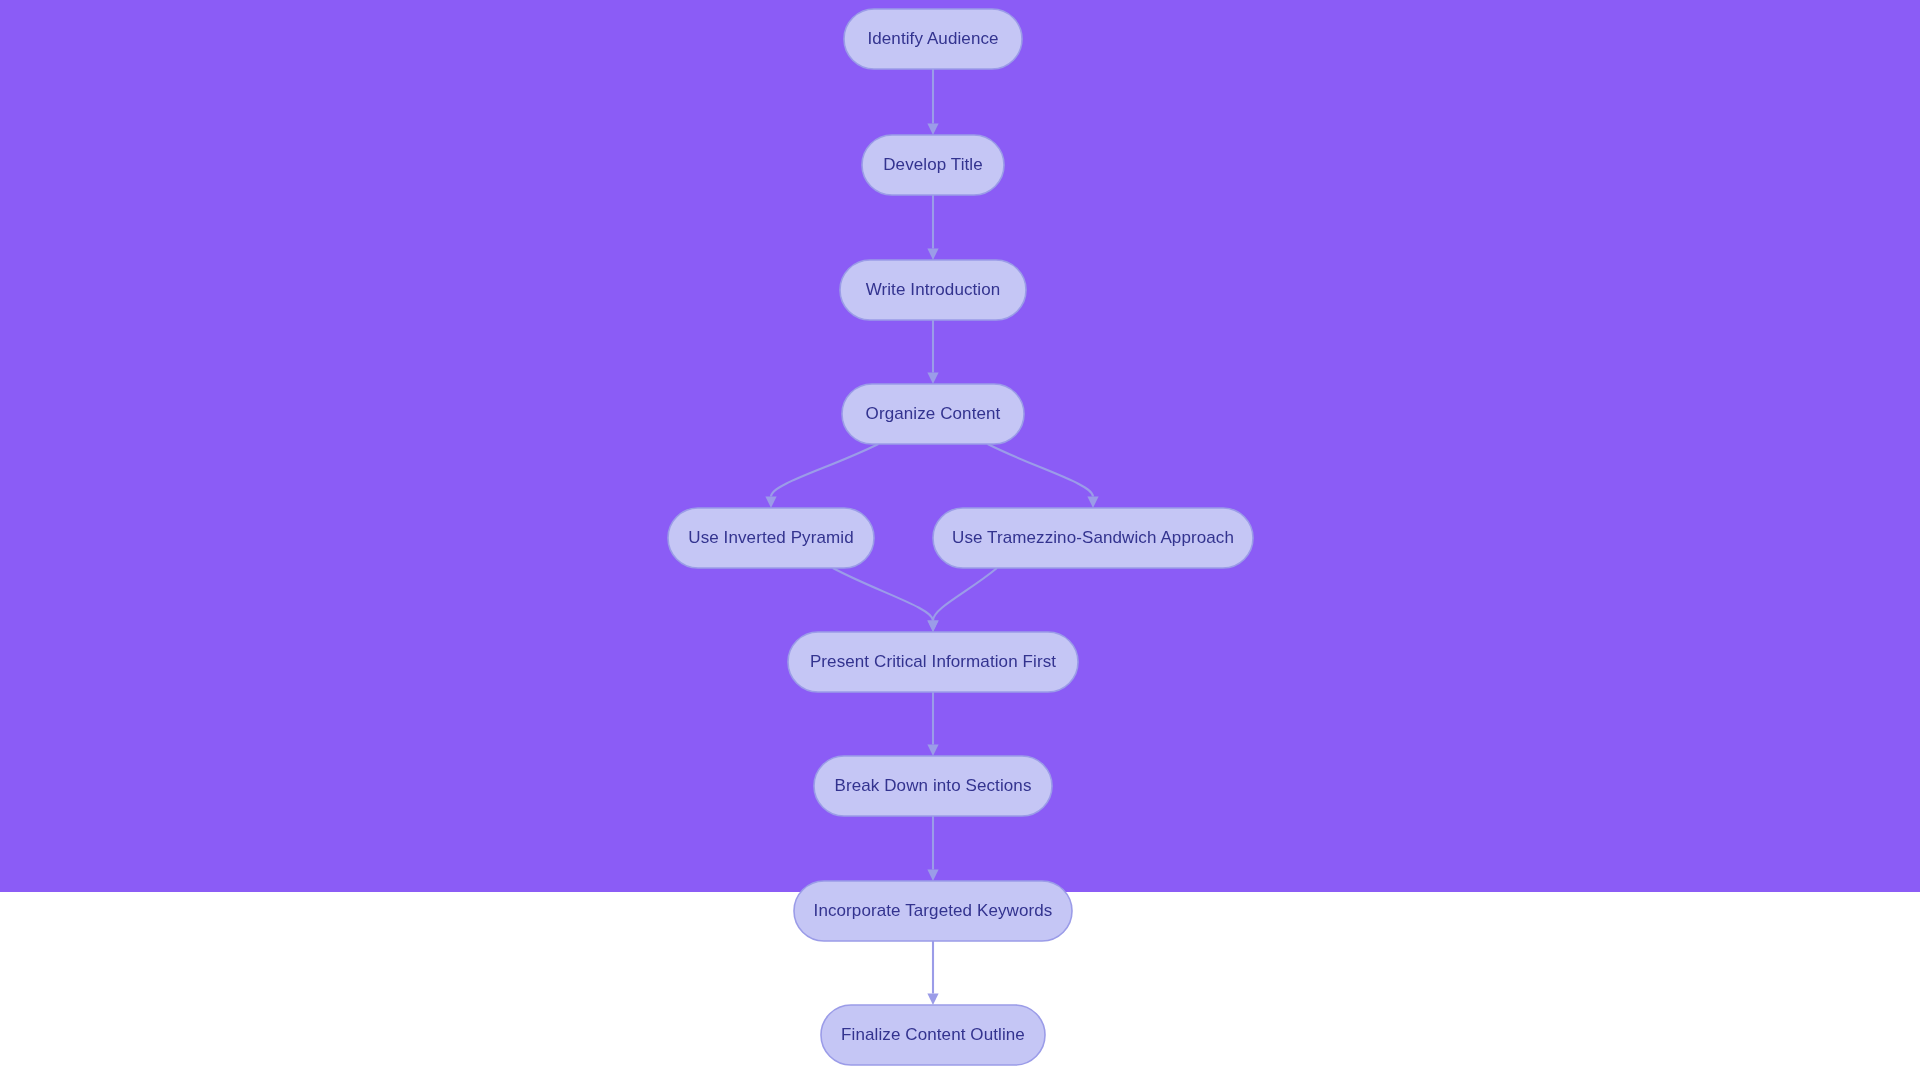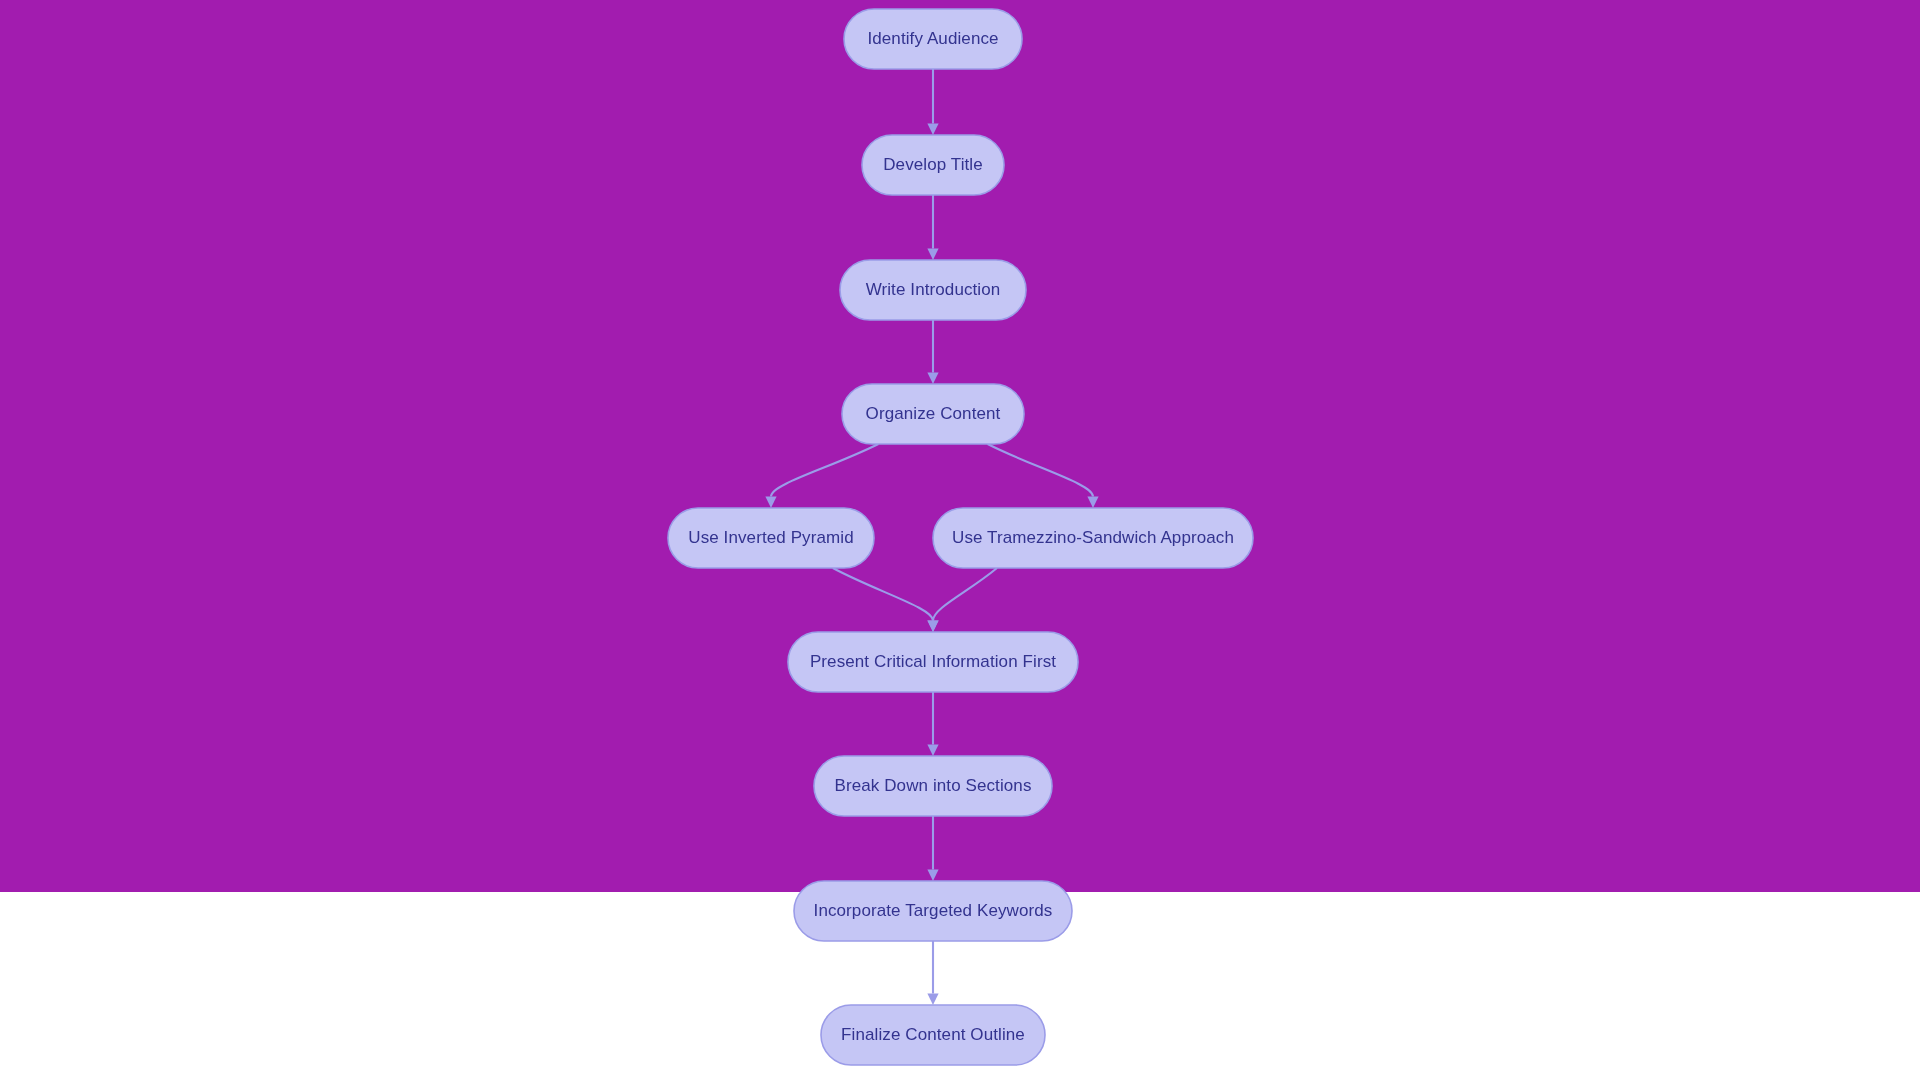--- a/index.html
+++ b/index.html
@@ -10,21 +10,21 @@
   body {
     width: 1920px;
     height: 1080px;
     overflow: hidden;
     font-family: "Liberation Sans", sans-serif;
   }
   #flowchart-canvas {
     position: relative;
     width: 1920px;
     height: 892px;
-    background: #a21caf;
+    background: #8b5cf6;
   }
   svg.diagram {
     position: absolute;
     top: 0;
     left: 0;
     width: 1920px;
     height: 1080px;
     display: block;
   }
   .node-shape {

